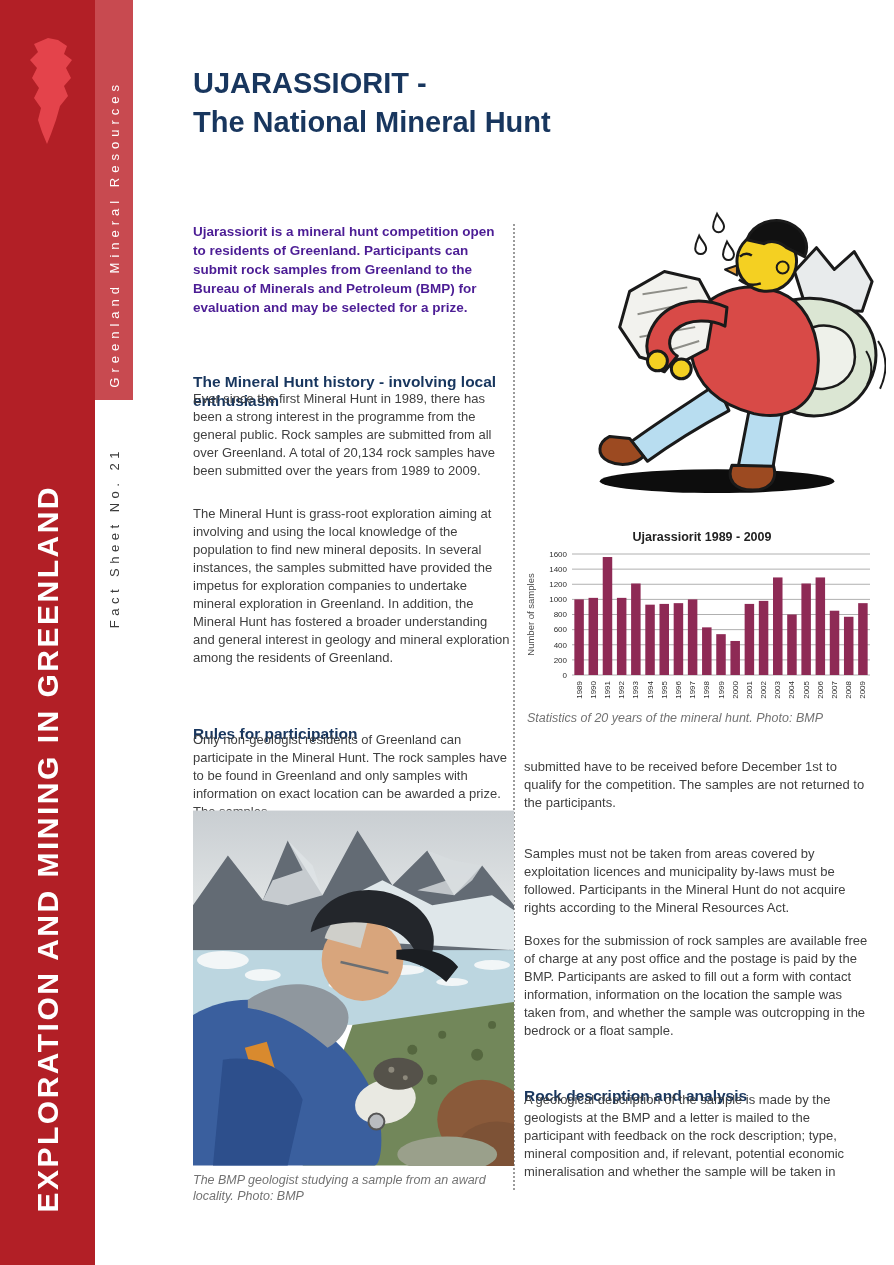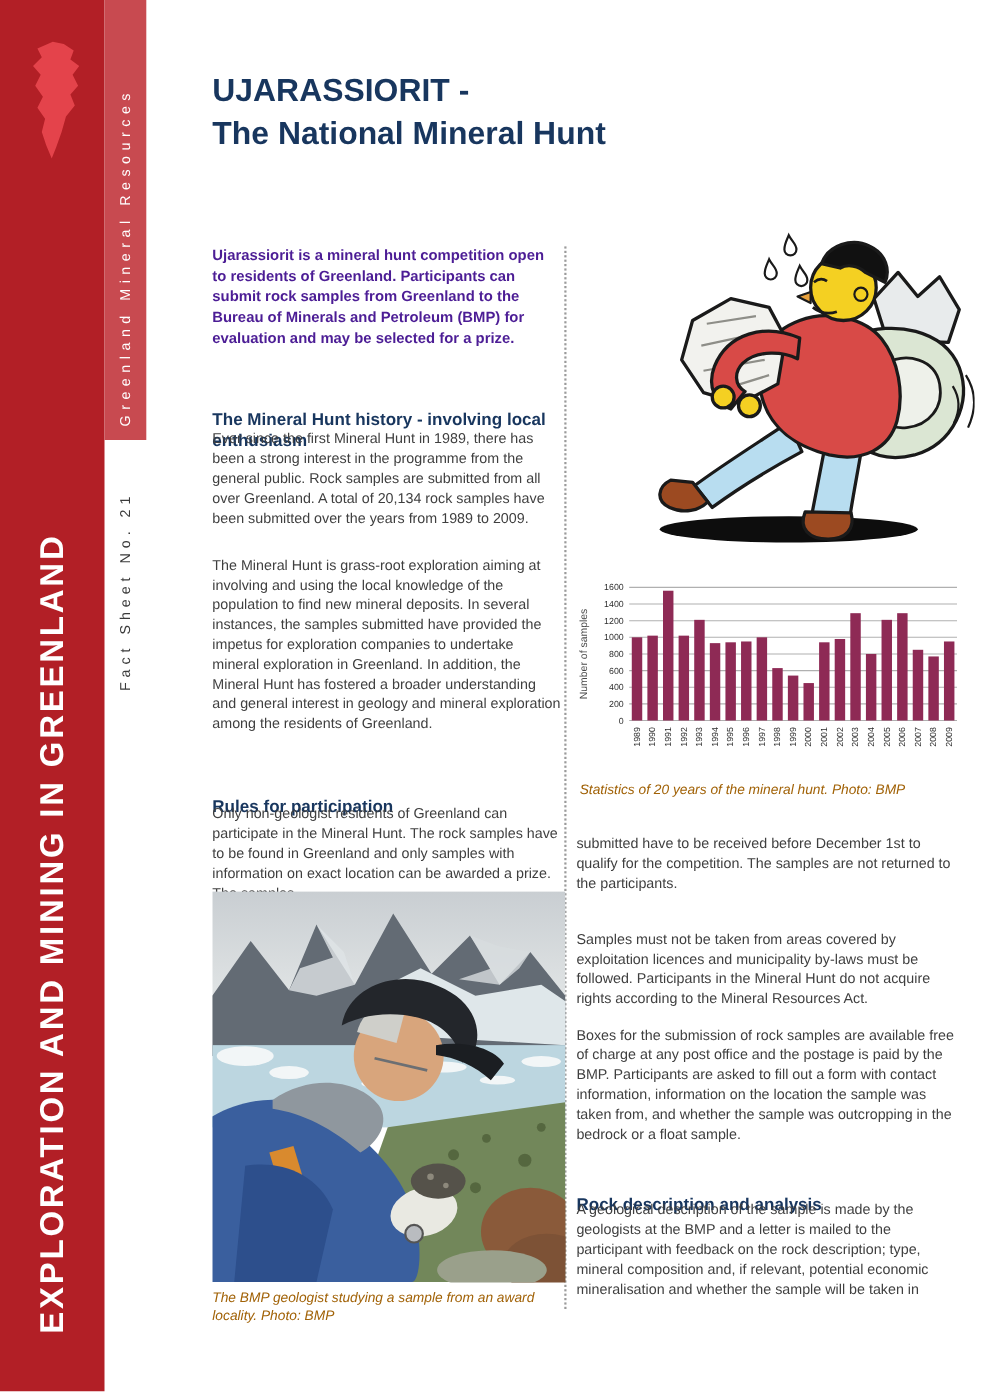--- a/index.html
+++ b/index.html
@@ -26,21 +26,21 @@
       color:#18365e;font-weight:700;font-size:29px;line-height:39px;}
 
   
   .divider{position:absolute;left:513px;top:224px;height:966px;border-left:2px dotted #9b9b9b;}
 
   
   .blk{position:absolute;left:193px;width:317px;font-size:13px;line-height:18px;}
   .rblk{position:absolute;left:524px;width:346px;font-size:13px;line-height:18px;}
   .intro{top:222px;font-weight:700;color:#4c1d95;font-size:13.5px;line-height:19px;}
   .h2{color:#18365e;font-weight:700;font-size:15.5px;line-height:19px;margin-top:24px;}
-  .caption{font-style:italic;font-size:12.5px;color:#a16207;line-height:16px;}
+  .caption{font-style:italic;font-size:12.5px;color:#737373;line-height:16px;}
 
   
   .cartoon{position:absolute;left:568px;top:198px;width:318px;height:302px;}
   .photo{position:absolute;left:193px;top:810px;width:321px;height:356px;}
   .photo-caption{position:absolute;left:193px;top:1172px;width:321px;}
 
   
   .chart-block{position:absolute;left:522px;top:530px;width:360px;}
   .chart-title{text-align:center;font-weight:700;font-size:12.5px;color:#222222;margin-bottom:6px;}
   .chart-caption{position:absolute;left:527px;top:710px;width:350px;}
@@ -164,20 +164,21 @@
   <g stroke="#1a1a1a" stroke-width="2" fill="#ffffff">
     <path d="M150,14 C153,20 157,22 157,27 A5.5,5.5 0 1,1 146,27 C146,22 148,19 150,14 Z"></path>
     <path d="M132,36 C135,42 139,44 139,49 A5.5,5.5 0 1,1 128,49 C128,44 130,41 132,36 Z"></path>
     <path d="M160,42 C163,48 167,50 167,55 A5.5,5.5 0 1,1 156,55 C156,50 158,47 160,42 Z"></path>
     <path d="M312,142 q14,22 2,48" fill="none"></path>
     <path d="M300,152 q10,16 1,34" fill="none"></path>
   </g>
 </svg>
 
 <div class="chart-block">
+  <div class="chart-title">Ujarassiorit 1989 - 2009</div>
   <svg id="chart-plot" width="358" height="158" viewBox="0 0 358 158">
       <line x1="50" x2="348" y1="125" y2="125" stroke="#b0b0b0" stroke-width="1"></line>
       <text x="45" y="127.8" class="ytick">0</text>
       <line x1="50" x2="348" y1="109.875" y2="109.875" stroke="#b0b0b0" stroke-width="1"></line>
       <text x="45" y="112.675" class="ytick">200</text>
       <line x1="50" x2="348" y1="94.75" y2="94.75" stroke="#b0b0b0" stroke-width="1"></line>
       <text x="45" y="97.55" class="ytick">400</text>
       <line x1="50" x2="348" y1="79.625" y2="79.625" stroke="#b0b0b0" stroke-width="1"></line>
       <text x="45" y="82.425" class="ytick">600</text>
       <line x1="50" x2="348" y1="64.5" y2="64.5" stroke="#b0b0b0" stroke-width="1"></line>

